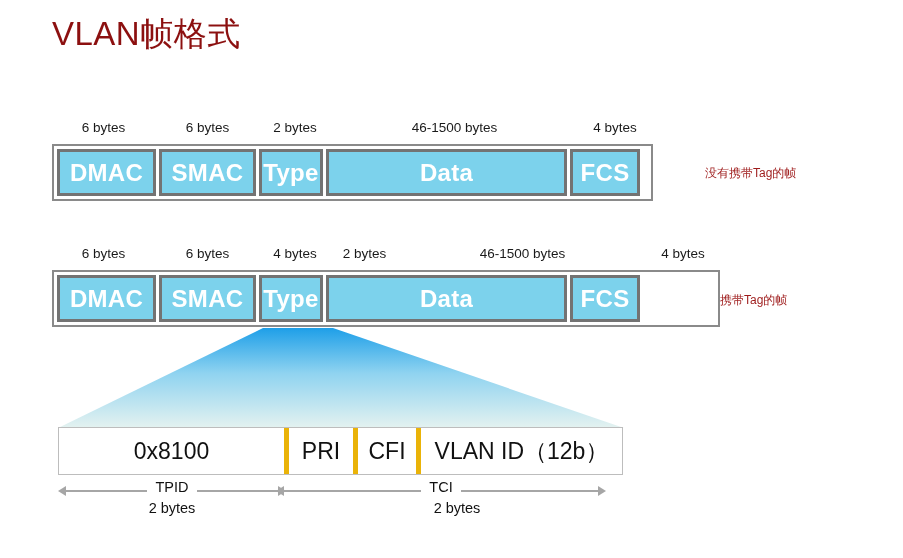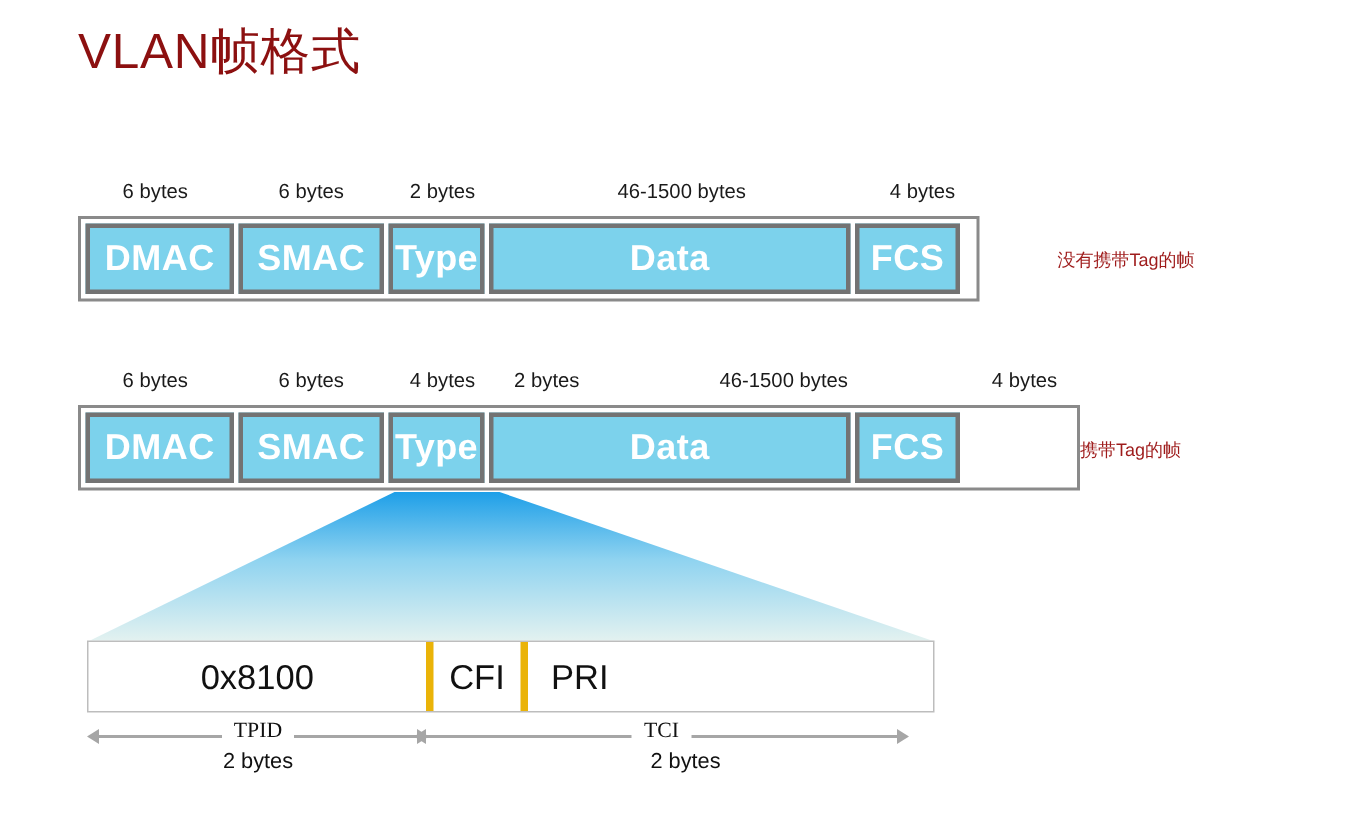--- a/index.html
+++ b/index.html
@@ -134,21 +134,20 @@
     top: -5px;
     left: 0; right: 0;
     text-align: center;
     font-size: 14.5px;
     color: #111111;
     background: #ffffff;
     padding: 0 8px;
     width: max-content;
     margin: 0 auto;
     line-height: 16px;
-    font-family: Liberation Serif, serif;
   }
   .measure-sub {
     position: absolute;
     text-align: center;
     font-size: 14.5px;
     color: #111111;
     line-height: 16px;
     white-space: nowrap;
   }
 </style>
@@ -196,22 +195,23 @@
       <stop offset="0%" stop-color="#1E9FE8"></stop>
       <stop offset="45%" stop-color="#8FD3F0"></stop>
       <stop offset="100%" stop-color="#E4F2F0"></stop>
     </linearGradient>
   </defs>
   <polygon points="205,0 275,0 566,100 0,100" fill="url(#funnelGrad)"></polygon>
 </svg>
 
 <div id="tag-detail-strip">
   <div class="detail-cell" style="width:230px;">0x8100</div>
+  <div class="detail-cell" style="width:69px;">PRI</div>
   <div class="detail-cell" style="width:63px;">CFI</div>
-  <div class="detail-cell" style="width:69px;">PRI</div>
+  <div class="detail-cell" style="width:201px;">VLAN ID（12b）</div>
 </div>
 
 <div class="measure" style="left:58px; top:484px; width:228px;">
   <div class="m-line"></div>
   <div class="m-head left"></div>
   <div class="m-head right"></div>
   <div class="m-label">TPID</div>
 </div>
 <div class="measure-sub" style="left:58px; top:500px; width:228px;">2 bytes</div>
 

